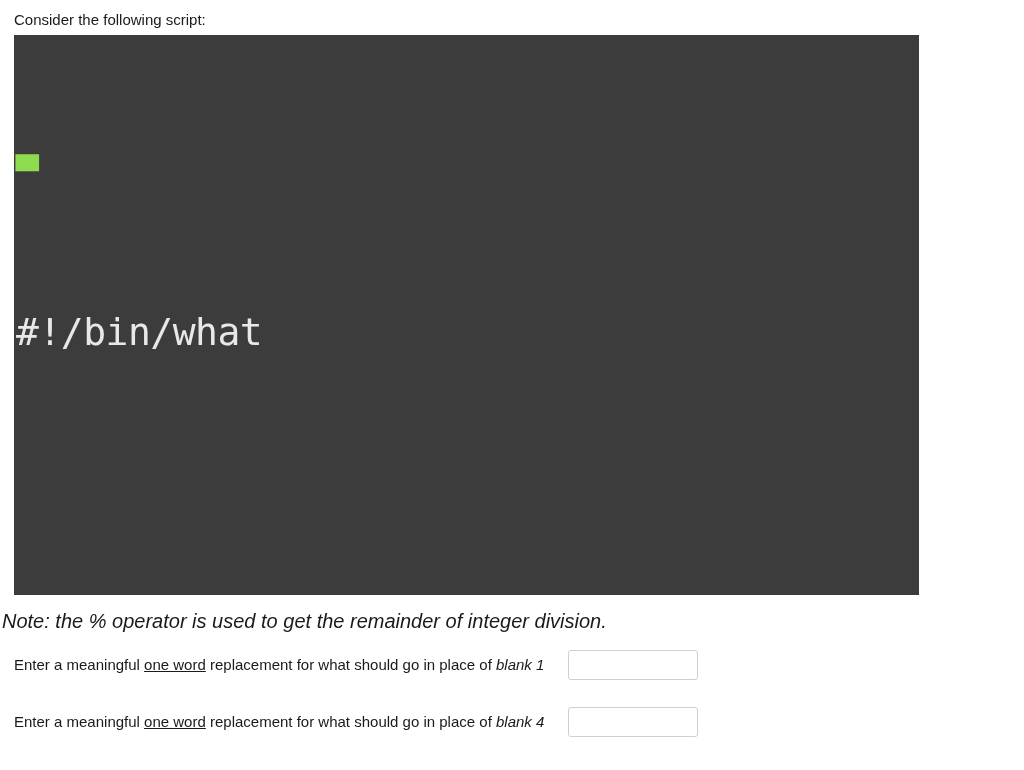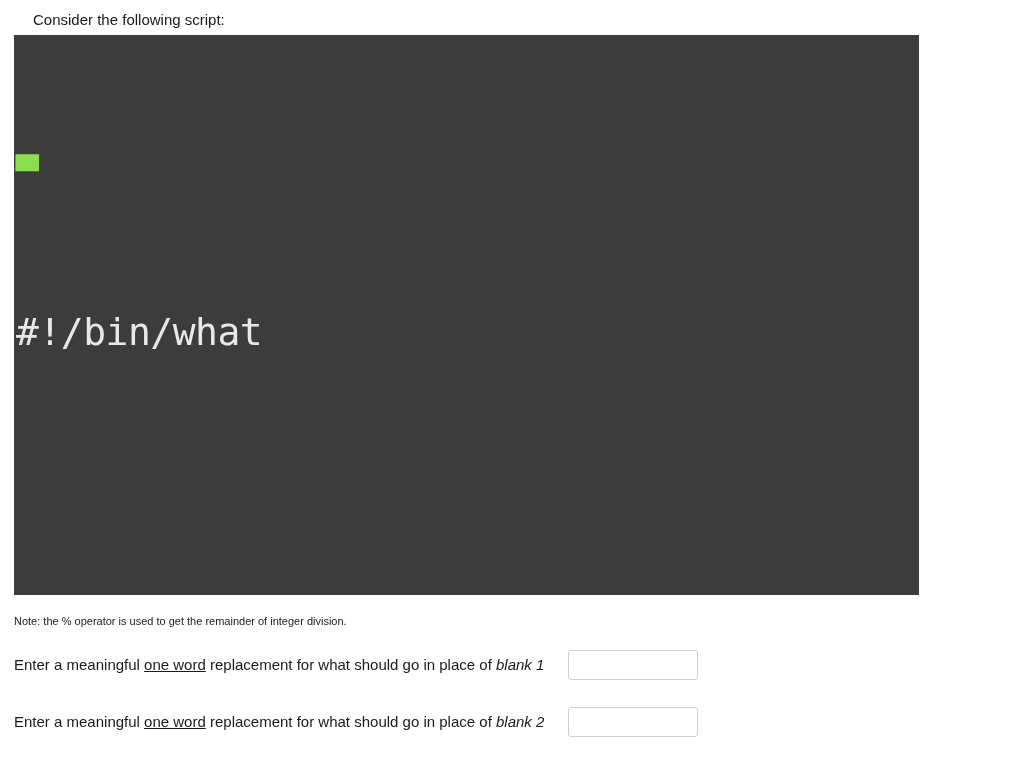--- a/index.html
+++ b/index.html
@@ -25,21 +25,20 @@
 
   
   .intro {
     position: absolute;
     left: 14px;
     top: 10px;
     font-size: 15px;
     line-height: 20px;
     color: #1a1a1a;
     white-space: nowrap;
-    margin-left: 19px;
   }
 
   
   .code-block {
     position: absolute;
     left: 14px;
     top: 35px;
     width: 905px;
     height: 560px;
     background: #3c3c3c;
@@ -61,25 +60,26 @@
     height: 61px;
     padding-left: 2px;
     box-sizing: border-box;
     position: relative;
   }
   .clip-top   { color: #8ddb4f; }
 
   
   .note {
     position: absolute;
-    left: 14px;
+    left: 2px;
     top: 611px;
-    font-size: 11px;
+    font-size: 20px;
     line-height: 20px;
     white-space: nowrap;
+    font-style: italic;
   }
 
   
   .q-row {
     position: absolute;
     left: 14px;
     display: flex;
     align-items: center;
     gap: 16px;
   }
@@ -134,17 +134,17 @@
   </div>
 
   <div class="note">Note: the % operator is used to get the remainder of integer division.</div>
 
   <div class="q-row q-row-1">
     <span class="q-text"><span>Enter a meaningful </span><u>one word</u><span> replacement for what should go in place of </span><i>blank 1</i></span>
     <input class="answer-input" type="text" value="" style="">
   </div>
 
   <div class="q-row q-row-2">
-    <span class="q-text"><span>Enter a meaningful </span><u>one word</u><span> replacement for what should go in place of </span><i>blank 2</i></span>
+    <span class="q-text"><span>Enter a meaningful </span><u>one word</u><span> replacement for what should go in place of </span><i>blank 4</i></span>
     <input class="answer-input" type="text" value="" style="">
   </div>
 
 </div>
 
 </body></html>

